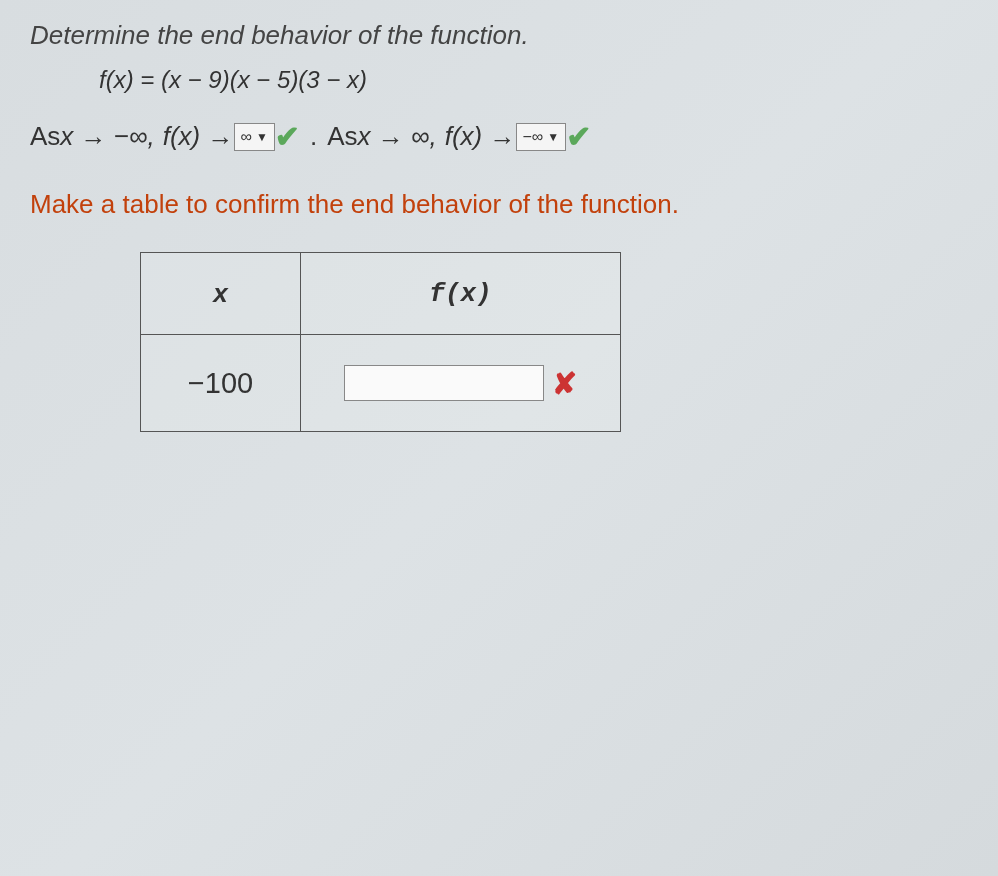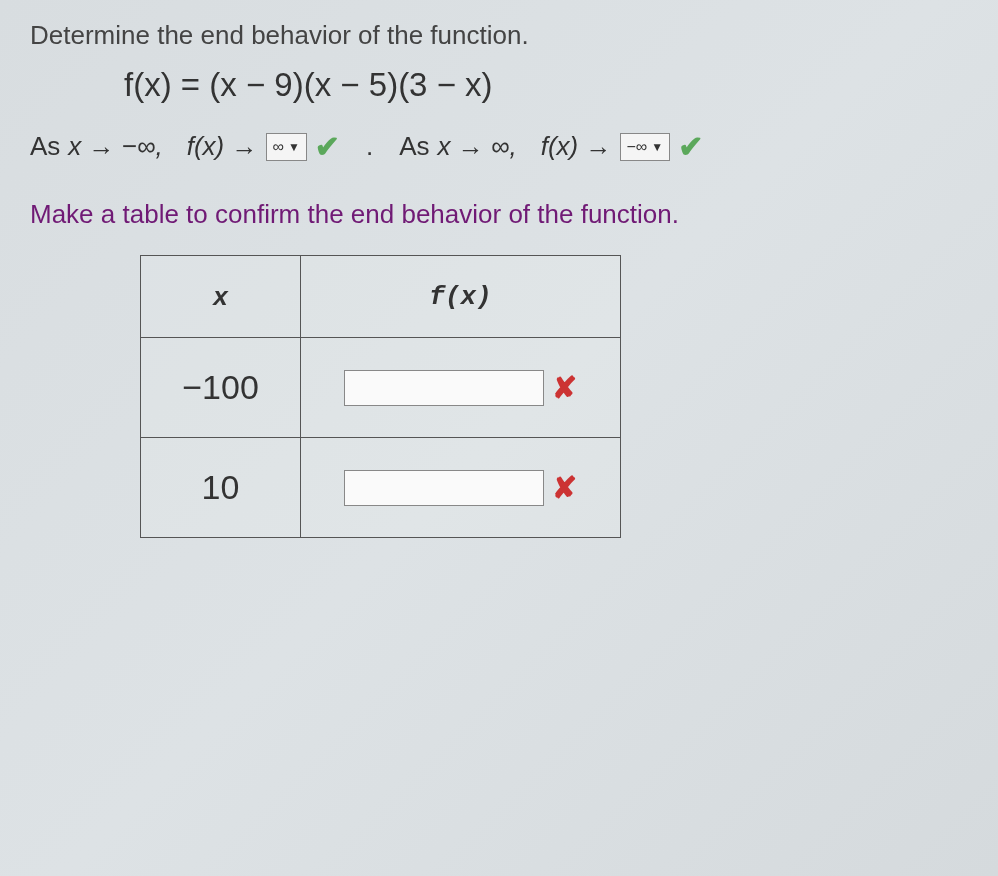--- a/index.html
+++ b/index.html
@@ -10,30 +10,31 @@
     height: 876px;
     font-family: Verdana, Geneva, sans-serif;
     background: linear-gradient(135deg, #d8dde0 0%, #dde2e5 50%, #d5dadd 100%);
     color: #333;
     font-size: 24px;
   }
   .question-text {
     font-size: 26px;
     color: #444;
     margin-bottom: 8px;
+    font-style: italic;
   }
   .formula {
-    font-size: 33px;
-    margin: 15px 0 25px 94px;
+    font-style: italic;
+    font-size: 24px;
+    margin: 15px 0 25px 69px;
     color: #333;
   }
   .end-behavior-row {
     display: flex;
     align-items: center;
-    gap: 8px;
     margin-bottom: 35px;
     font-size: 26px;
     flex-wrap: nowrap;
   }
   .math-text {
     white-space: nowrap;
   }
   .italic { font-style: italic; }
   .select-box {
     display: inline-flex;
@@ -57,43 +58,43 @@
     font-size: 30px;
     font-weight: bold;
   }
   .x-icon {
     color: #cc3333;
     font-size: 30px;
     font-weight: bold;
   }
   .instruction {
     font-size: 26px;
-    color: #701a75;
-    margin-bottom: 25px;
+    color: #c2410c;
+    margin-bottom: 32px;
   }
   table {
     border-collapse: collapse;
     margin-left: 110px;
     background: rgba(255,255,255,0.1);
   }
   th, td {
     border: 1.5px solid #555;
     text-align: center;
     vertical-align: middle;
   }
   th {
     font-weight: bold;
     font-style: italic;
     padding: 25px 10px;
     font-size: 26px;
   }
   th.col-x { width: 160px; }
   th.col-fx { width: 320px; font-style: italic; font-family: Liberation Mono, monospace; }
   td.x-cell {
-    font-size: 34px;
+    font-size: 29px;
     padding: 30px 10px;
     width: 160px;
   }
   td.fx-cell {
     width: 320px;
     padding: 30px 15px;
   }
   .fx-content {
     display: flex;
     align-items: center;
@@ -152,23 +153,14 @@
   <tbody>
     <tr>
       <td class="x-cell">−100</td>
       <td class="fx-cell">
         <div class="fx-content">
           <input class="answer-input" value="" style="">
           <span class="x-icon">✘</span>
         </div>
       </td>
     </tr>
-    <tr>
-      <td class="x-cell">10</td>
-      <td class="fx-cell">
-        <div class="fx-content">
-          <input class="answer-input" value="" style="">
-          <span class="x-icon">✘</span>
-        </div>
-      </td>
-    </tr>
   </tbody>
 </table>
 
 </body></html>

